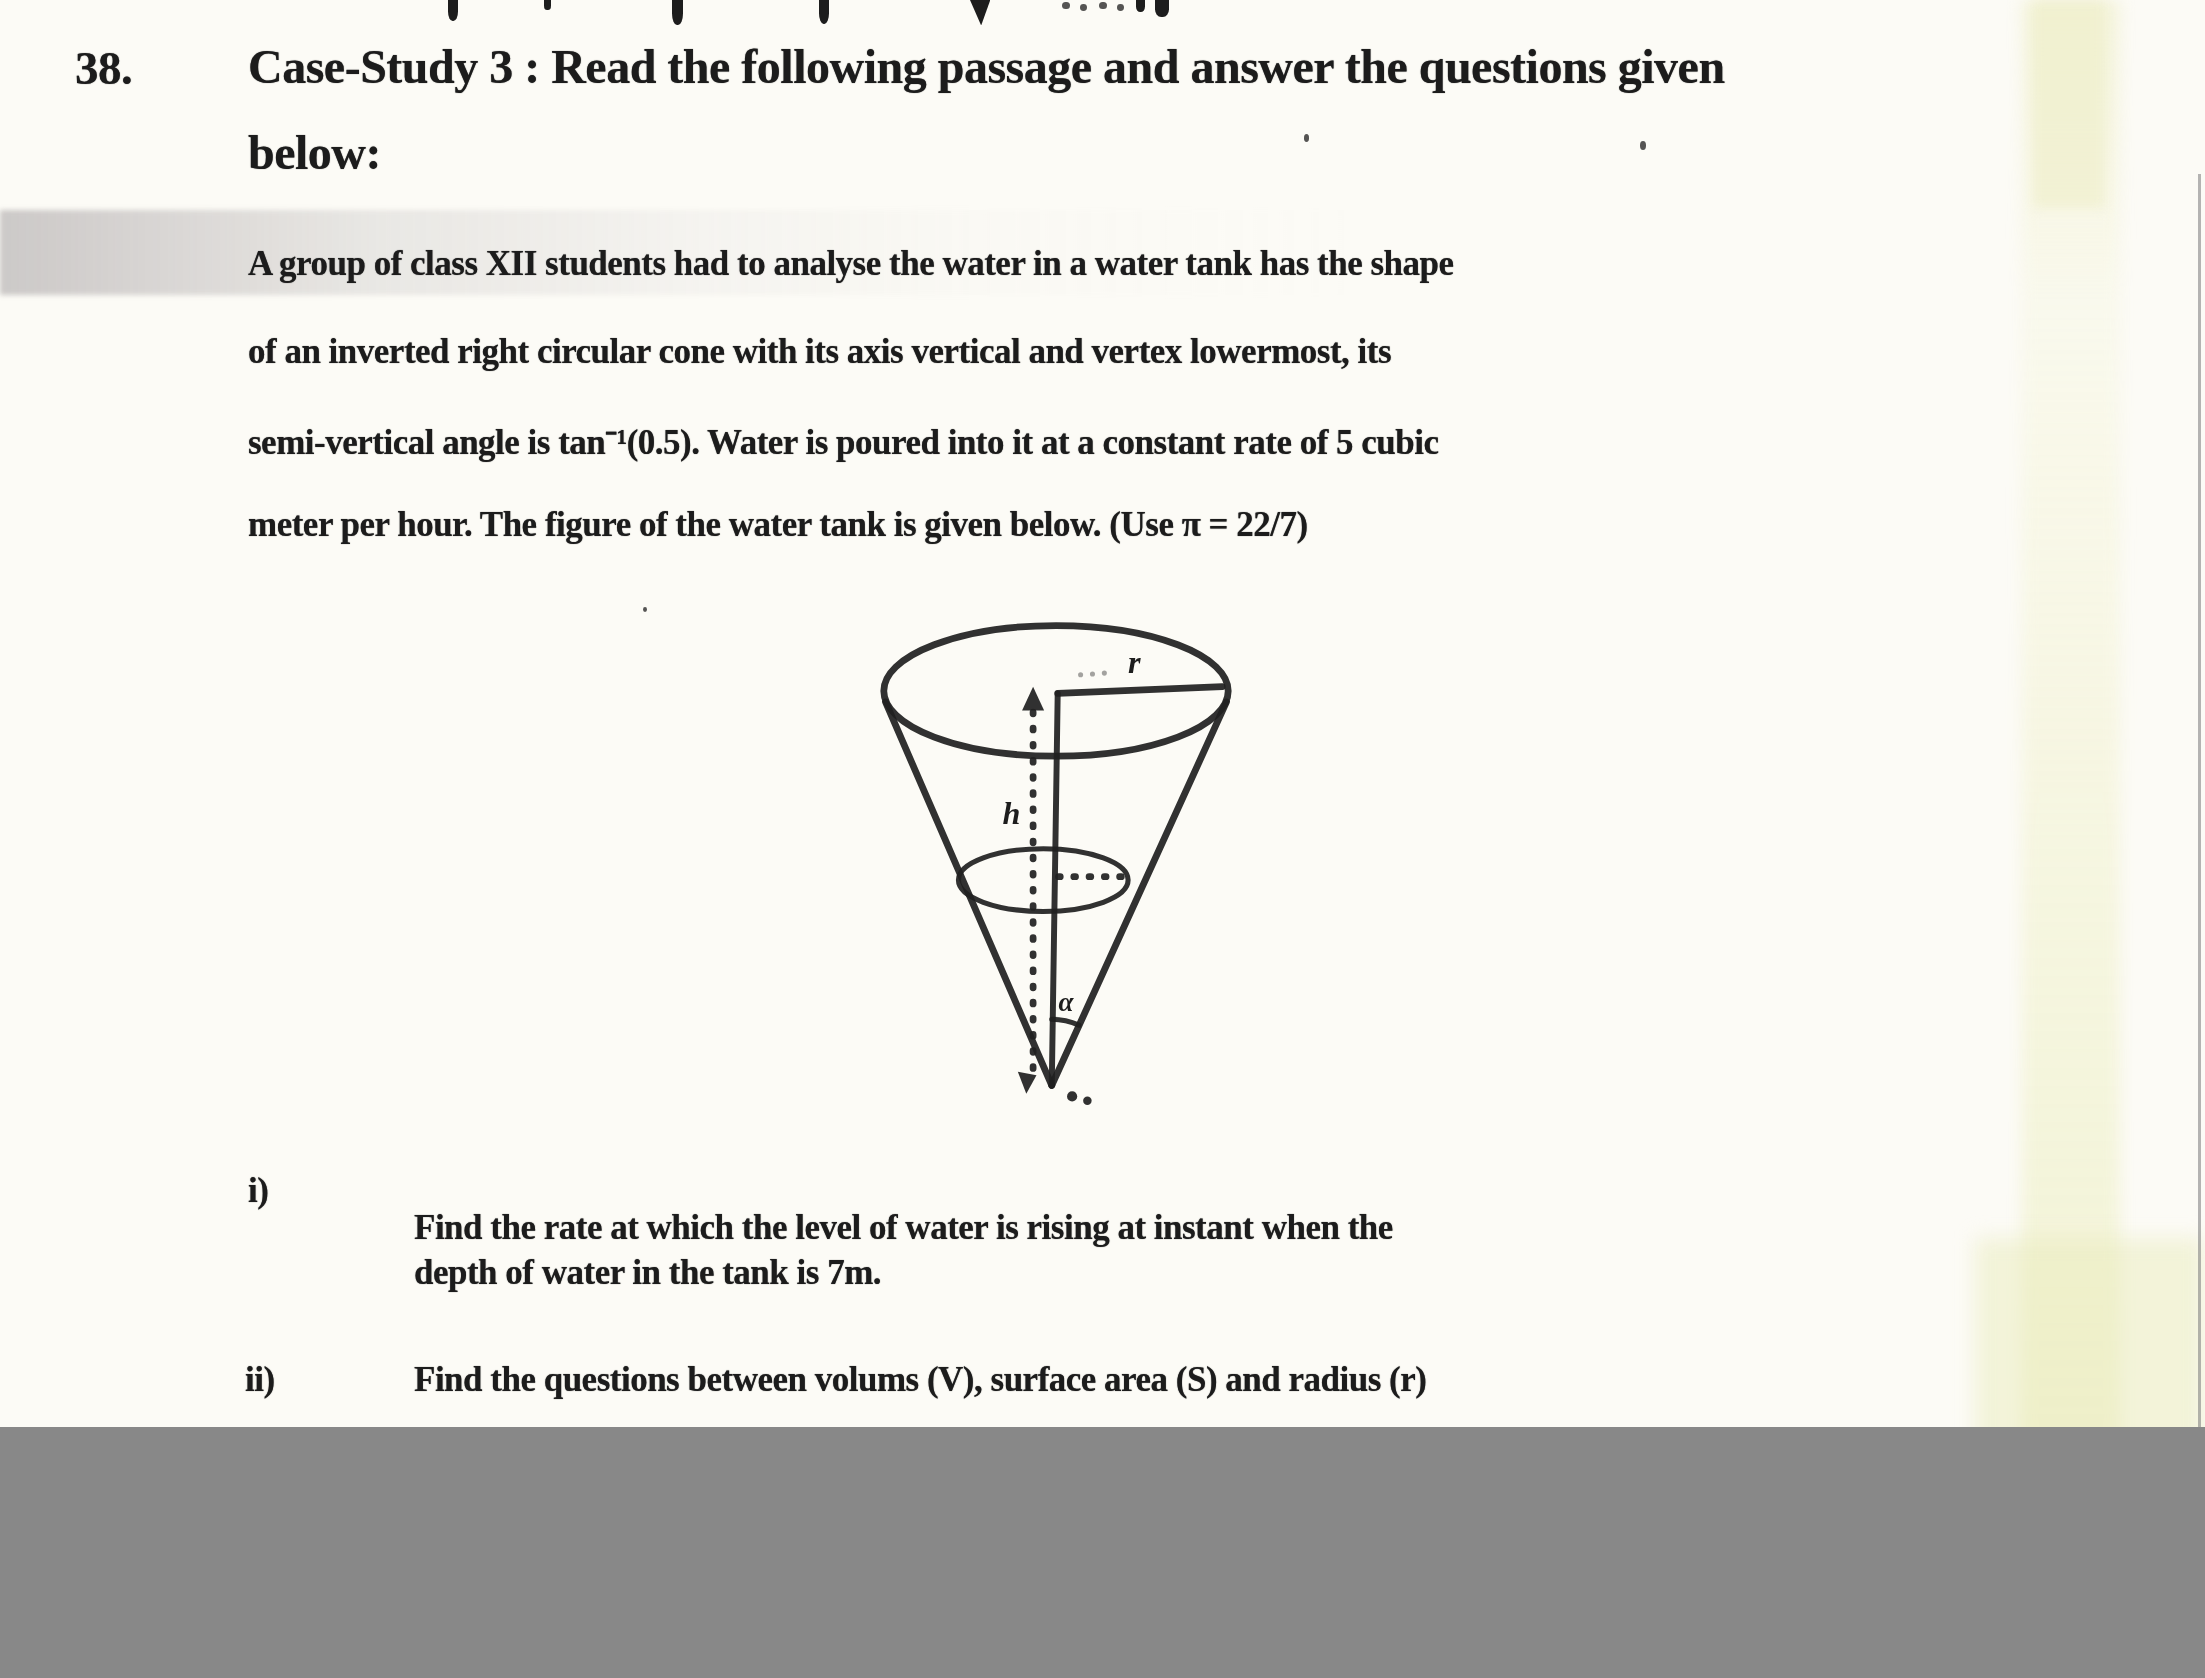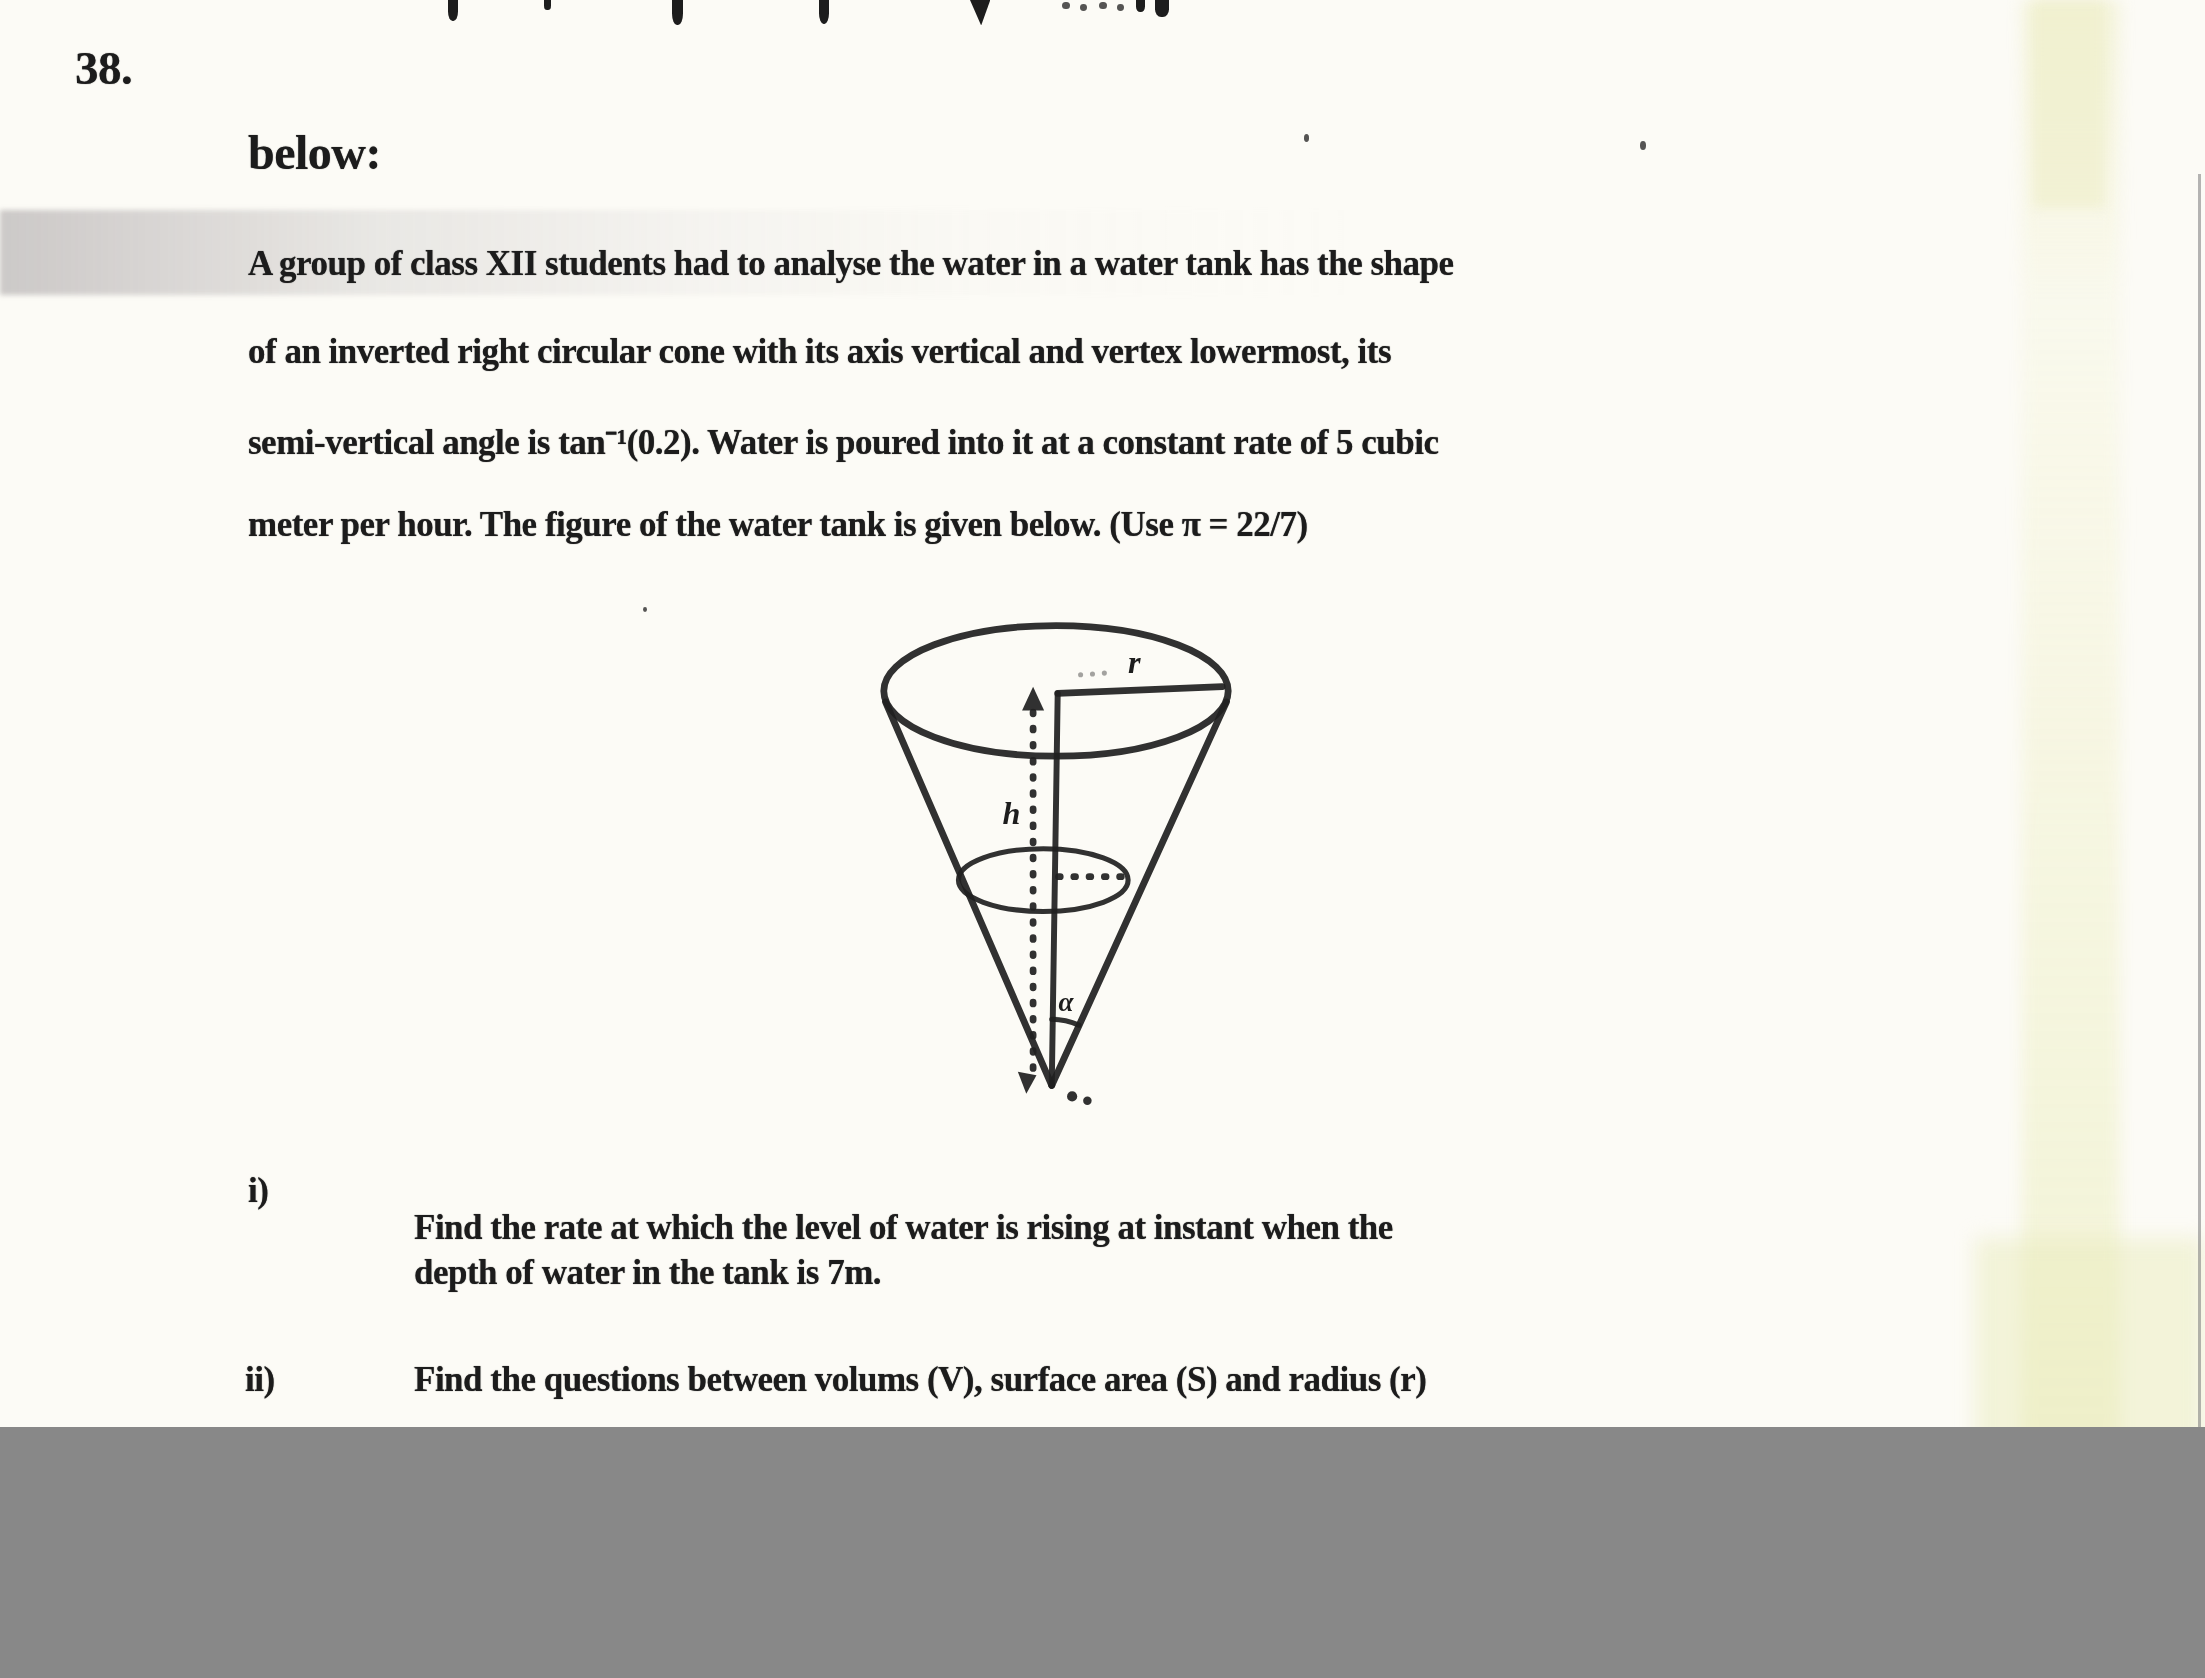--- a/index.html
+++ b/index.html
@@ -83,26 +83,27 @@
   <div class="yellow-corner"></div>
   <div class="yellow-bottom"></div>
   <div class="edge-line"></div>
   <div class="edge-dark"></div>
   <div class="shadow-smudge"></div>
   <div class="speck" style="left:1304px;top:134px;width:5.1px;height:7.6px;"></div>
   <div class="speck" style="left:1640px;top:141px;width:6px;height:8.5px;"></div>
   <div class="speck" style="left:643px;top:607px;width:4.2px;height:5.1px;"></div>
 
   <div class="abs txt qnum" style="left:75px;top:41px;">38.</div>
+  <div class="abs txt hdr" style="left:248px;top:39px;">Case-Study 3 : Read the following passage and answer the questions given</div>
   <div class="abs txt hdr" style="left:248px;top:125px;">below:</div>
 
   <div>
     <div class="abs txt" style="left:248px;top:244px;">A group of class XII students had to analyse the water in a water tank has the shape</div>
     <div class="abs txt" style="left:248px;top:332px;">of an inverted right circular cone with its axis vertical and vertex lowermost, its</div>
-    <div class="abs txt" style="left:248px;top:417px;">semi-vertical angle is tan⁻¹(0.2). Water is poured into it at a constant rate of 5 cubic</div>
+    <div class="abs txt" style="left:248px;top:417px;">semi-vertical angle is tan⁻¹(0.5). Water is poured into it at a constant rate of 5 cubic</div>
     <div class="abs txt" style="left:248px;top:505px;">meter per hour. The figure of the water tank is given below. (Use π = 22/7)</div>
   </div>
 
   <svg class="figure-svg" width="382" height="509" viewBox="0 0 450 600">
     <g stroke="#1f1f1f" stroke-opacity="0.92" fill="none" stroke-linecap="round">
 
       <ellipse cx="225" cy="93" rx="203" ry="77" stroke-width="8"></ellipse>
 
       <line x1="24" y1="106" x2="220" y2="558" stroke-width="8"></line>
       <line x1="426" y1="106" x2="220" y2="558" stroke-width="8"></line>

